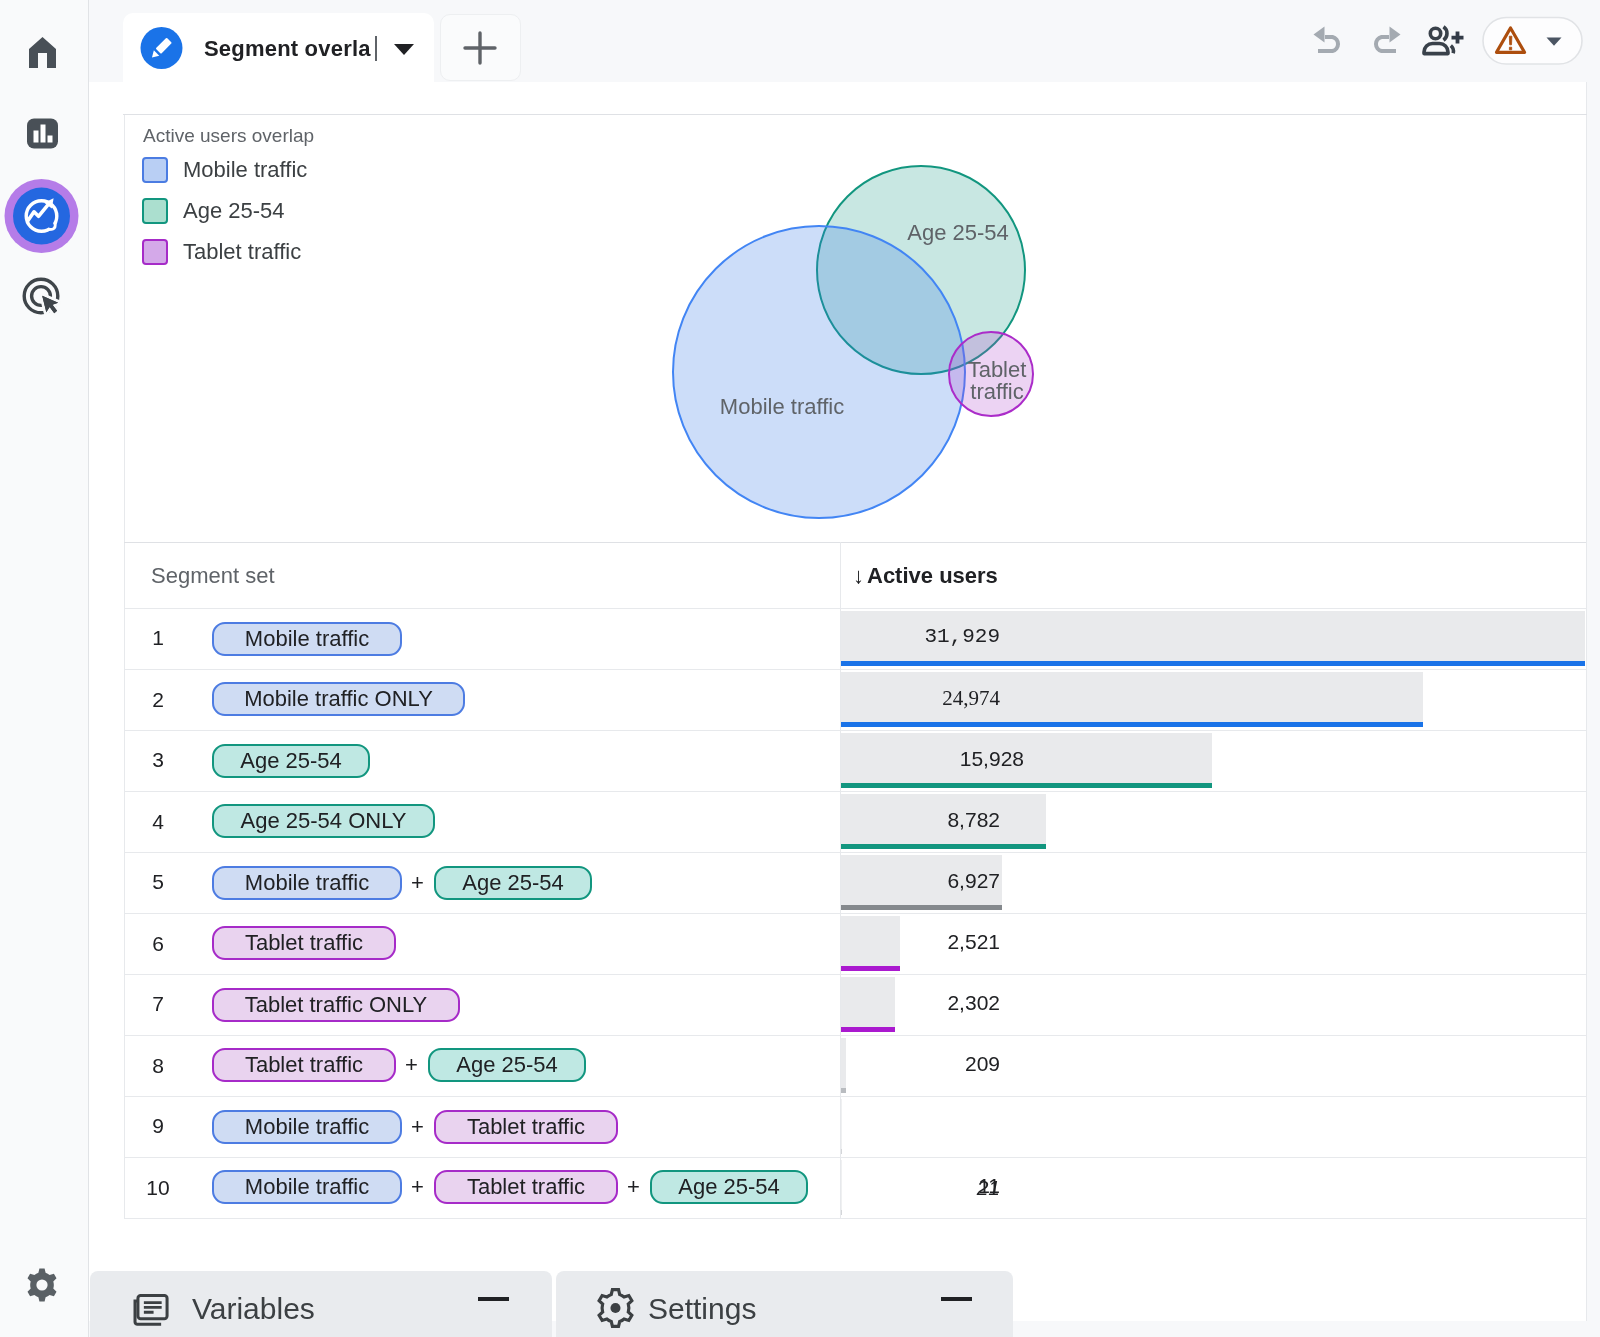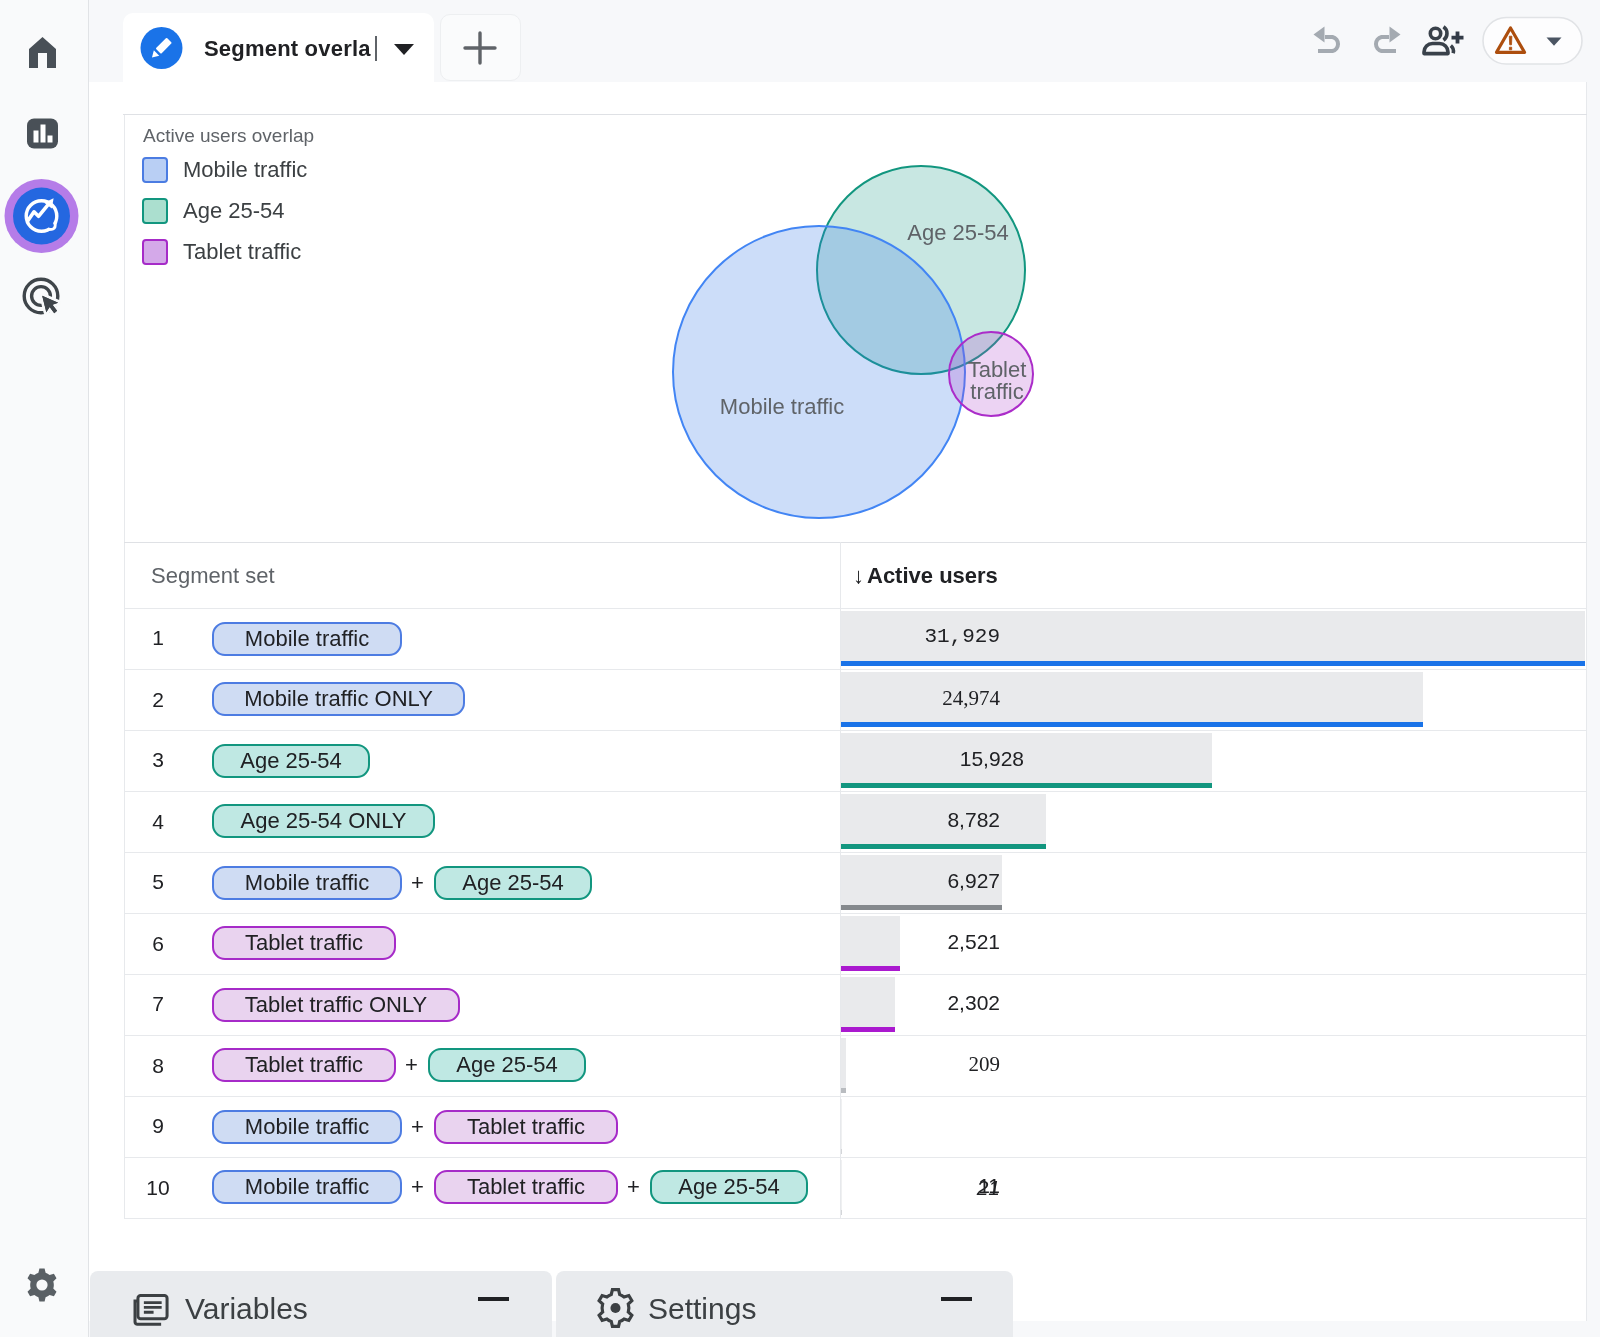--- a/index.html
+++ b/index.html
@@ -204,21 +204,21 @@
 <div class="val" style="top:991px;">2,302</div>
 <div class="abs hline" style="top:1035px;"></div>
 <div class="abs rownum" style="top:1054px;">8</div>
 <div class="chip p" style="left:212px;top:1048px;width:184px;padding:0;">Tablet traffic</div>
 <div class="plus" style="left:405px;top:1052px;">+</div>
 <div class="chip t" style="left:428px;top:1048px;width:158px;padding:0;">Age 25-54</div>
 <div class="bar" style="top:1038px;width:4.9px;">
     <div class="g"></div>
     <div class="u" style="background:#b9bcc0;"></div>
   </div>
-<div class="val" style="top:1052px;font-family:Liberation Serif, serif;">209</div>
+<div class="val" style="top:1052px;">209</div>
 <div class="abs hline" style="top:1096px;"></div>
 <div class="abs rownum" style="top:1114px;">9</div>
 <div class="chip b" style="left:212px;top:1110px;width:190px;padding:0;">Mobile traffic</div>
 <div class="plus" style="left:411px;top:1114px;">+</div>
 <div class="chip p" style="left:434px;top:1110px;width:184px;padding:0;">Tablet traffic</div>
 <div class="bar" style="top:1099px;width:1px;opacity:0.7;">
     <div class="g"></div>
     <div class="u" style="background:#c3c6ca;"></div>
   </div>
 <div class="val" style="top:1176px;font-style:italic;">21</div>
@@ -231,21 +231,21 @@
 <div class="chip t" style="left:650px;top:1170px;width:158px;padding:0;">Age 25-54</div>
 <div class="bar" style="top:1160px;width:1px;opacity:0.7;">
     <div class="g"></div>
     <div class="u" style="background:#c3c6ca;"></div>
   </div>
 <div class="val" style="top:1174px;">11</div>
 <div class="abs hline" style="top:1218px;"></div>
 
 <div class="panel" style="left:90px;top:1271px;width:462px;height:66px;"></div>
 <div class="panel" style="left:556px;top:1271px;width:457px;height:66px;"></div>
-<div class="ptitle" style="left:185px;top:1292px;">Variables</div>
+<div class="ptitle" style="left:192px;top:1292px;">Variables</div>
 <div class="ptitle" style="left:648px;top:1292px;">Settings</div>
 <div class="minus" style="left:478px;top:1297px;width:31px;"></div>
 <div class="minus" style="left:941px;top:1297px;width:31px;"></div>
 <svg class="abs" style="left:132px;top:1288px;z-index:21;" width="41" height="41" viewBox="0 0 38 38" id="varicon">
   <path d="M8 7 L30 7 a2.5 2.5 0 0 1 2.5 2.5 L32.5 26 a2.5 2.5 0 0 1 -2.5 2.5 L8 28.5 a2.5 2.5 0 0 1 -2.5 -2.5 L5.5 9.5 a2.5 2.5 0 0 1 2.5 -2.5 Z" fill="none" stroke="#3c4043" stroke-width="2.8"></path>
   <path d="M5.5 12 L2.8 12 L2.8 31.5 a 2.2 2.2 0 0 0 2.2 2.2 L27 33.7" fill="none" stroke="#3c4043" stroke-width="2.8"></path>
   <path d="M11 13.5 L27.5 13.5 M11 18 L27.5 18 M11 22.5 L20 22.5" stroke="#3c4043" stroke-width="2.6"></path>
 </svg>
 <svg class="abs" style="left:595px;top:1287px;z-index:21;" width="42" height="42" viewBox="0 0 40 40" id="gearicon">
   <g transform="translate(19.5,20)">

